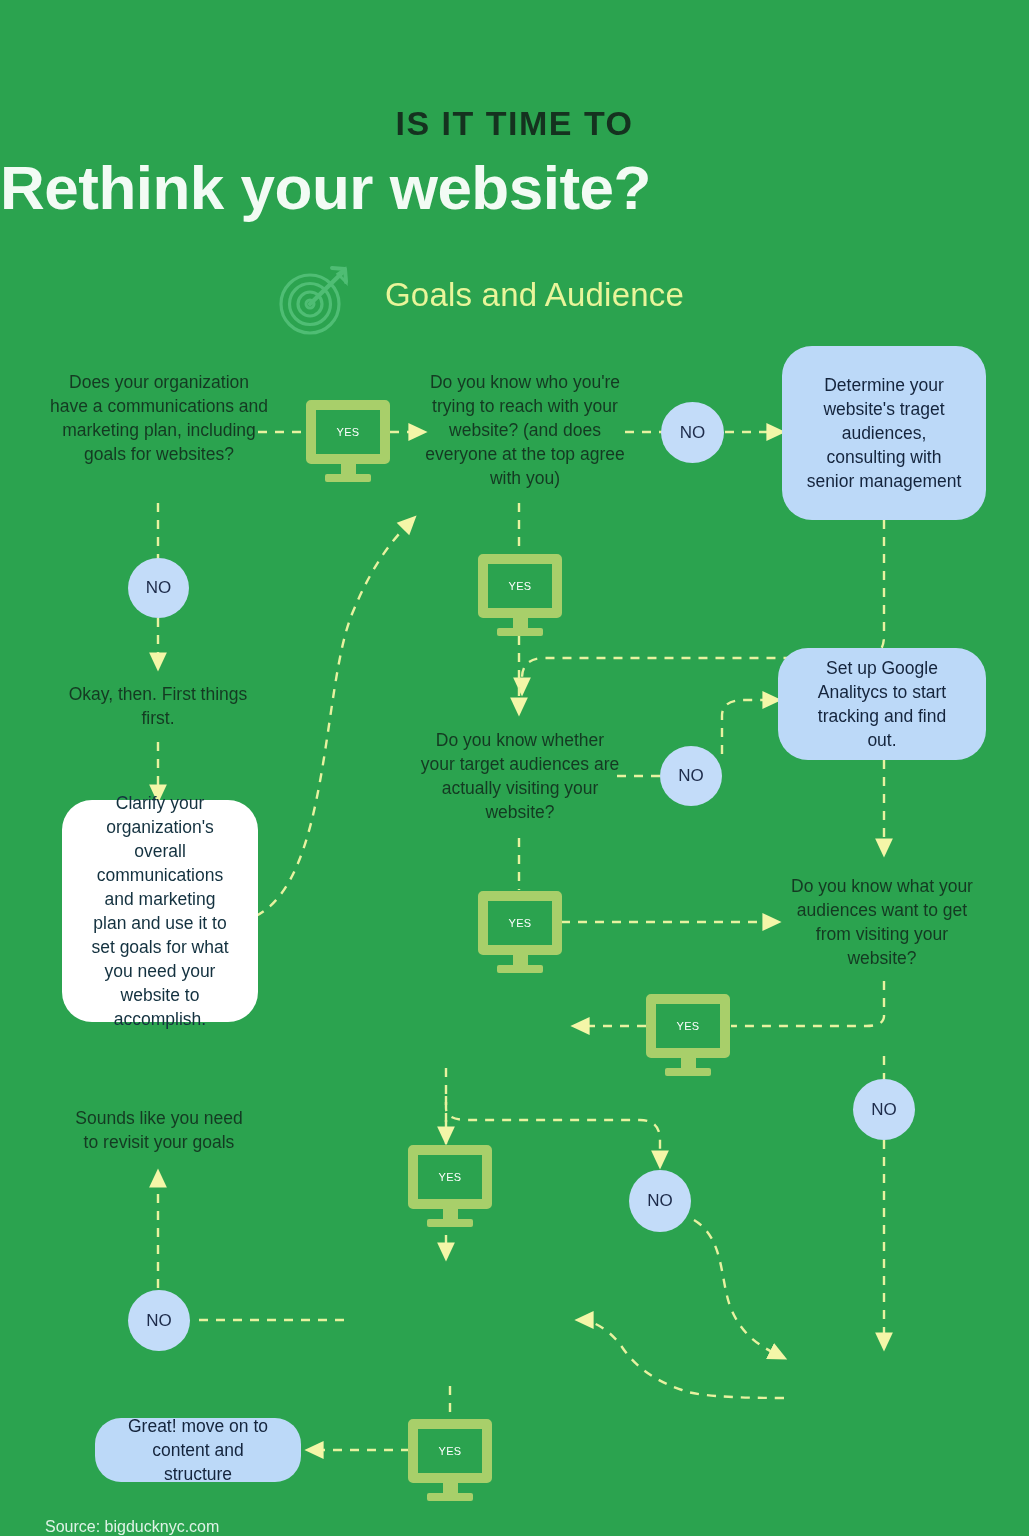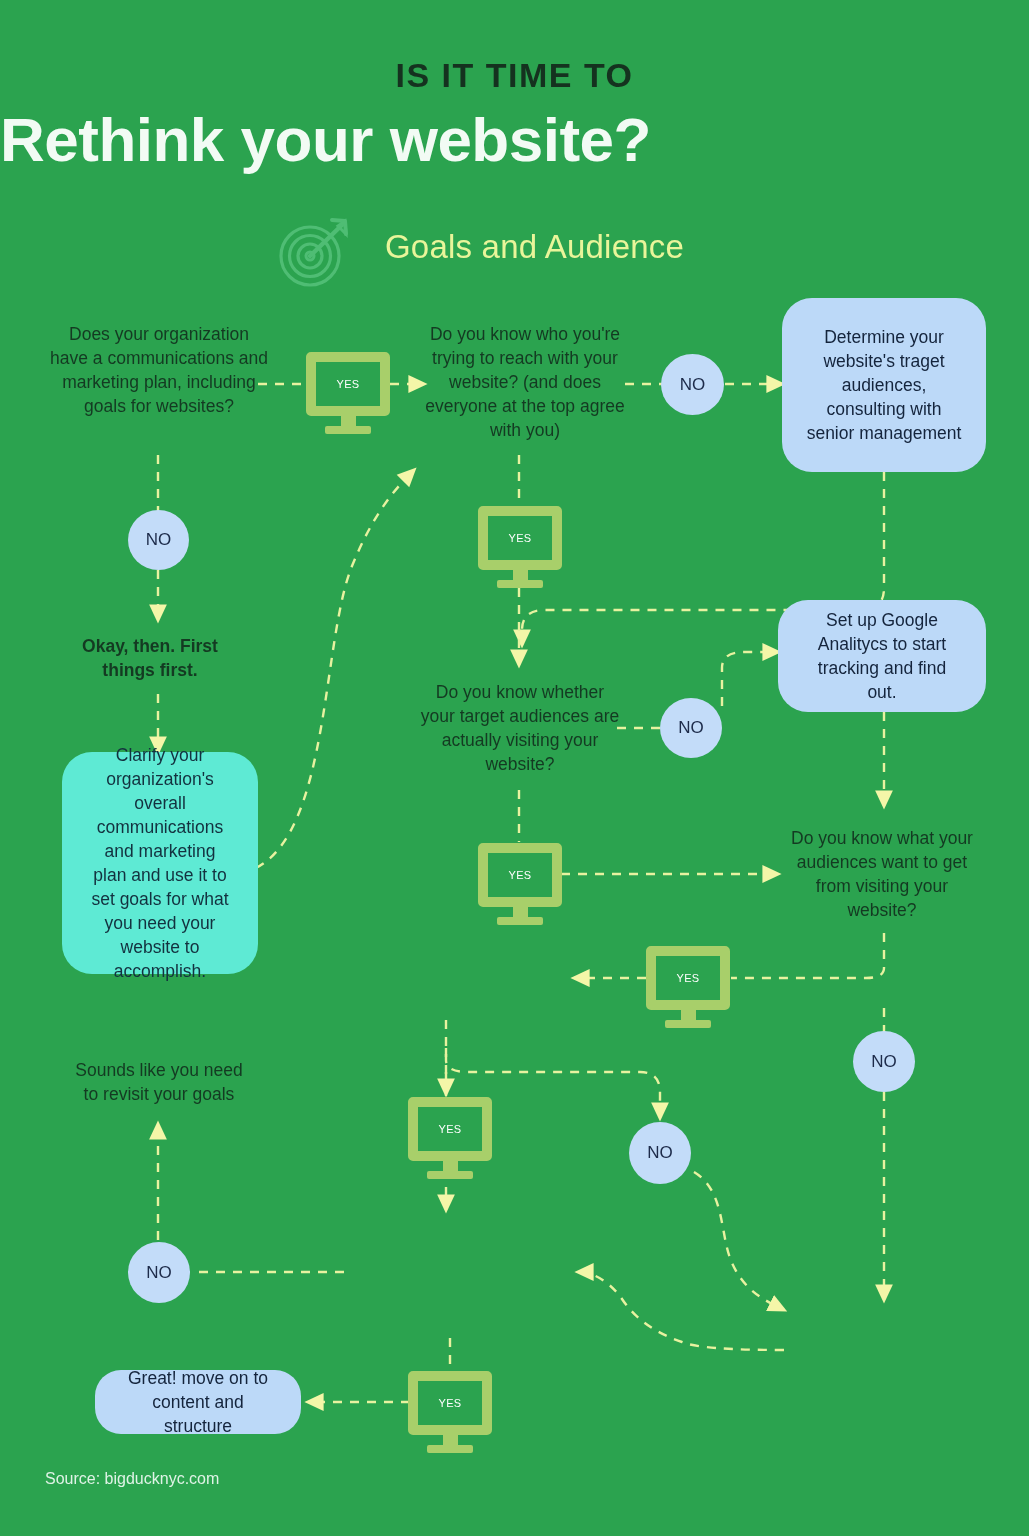--- a/index.html
+++ b/index.html
@@ -3,21 +3,21 @@
 <meta charset="utf-8">
 <style>
   html,body{margin:0;padding:0;}
   body{
     width:1029px;height:1536px;
     background:#2ba34f;
     font-family:"Liberation Sans", sans-serif;
     overflow:hidden;
     position:relative;
   }
-  #stage{position:absolute;inset:0;width:1029px;height:1468px;}
+  #stage{position:absolute;inset:0;width:1029px;height:1468px;margin-top:48px;}
 
   
   .kicker{
     position:absolute;left:0;top:56px;width:1029px;text-align:center;
     font-family:"Liberation Sans", sans-serif;
     font-weight:bold;font-size:34px;letter-spacing:1.5px;
     color:#15321f;
   }
   .headline{
     position:absolute;left:0;top:104px;width:1029px;
@@ -53,21 +53,21 @@
   .bluebox{
     background:#bcd9f8;
     border-radius:30px;
     color:#14243c;
     font-size:17.5px;
     line-height:24px;
     text-align:center;
     display:flex;align-items:center;justify-content:center;
     padding:10px 24px;
   }
-  .bluebox.teal{background:#5eead4;color:#13313f;}
+  .bluebox.teal{background:#ffffff;color:#13313f;}
   .bluebox.pill{border-radius:26px;}
 
   .circle{
     background:#c3dcf9;
     border-radius:50%;
     color:#1d2b4a;
     font-size:17px;
     display:flex;align-items:center;justify-content:center;
   }
 
@@ -203,21 +203,21 @@
   </div>
 
   <div class="node bluebox" style="left:782px;top:298px;width:204px;height:174px;">
     <span>Determine your website's traget audiences, consulting with senior management</span>
   </div>
 
   <div class="node circle" style="left:128px;top:510px;width:61px;height:60px;">
     <span>NO</span>
   </div>
 
-  <div class="node qtext" style="left:60px;top:634px;width:180px;font-weight:bold;">
+  <div class="node qtext" style="left:68px;top:634px;width:180px;">
     <span>Okay, then. First things first.</span>
   </div>
 
   <div class="node bluebox teal" style="left:62px;top:752px;width:196px;height:222px;">
     <span>Clarify your organization's overall communications and marketing plan and use it to set goals for what you need your website to accomplish.</span>
   </div>
 
   <div class="monitor" style="left:478px;top:506px;width:84px;height:82px;">
     <div class="screen">
       <span class="label">YES</span>

